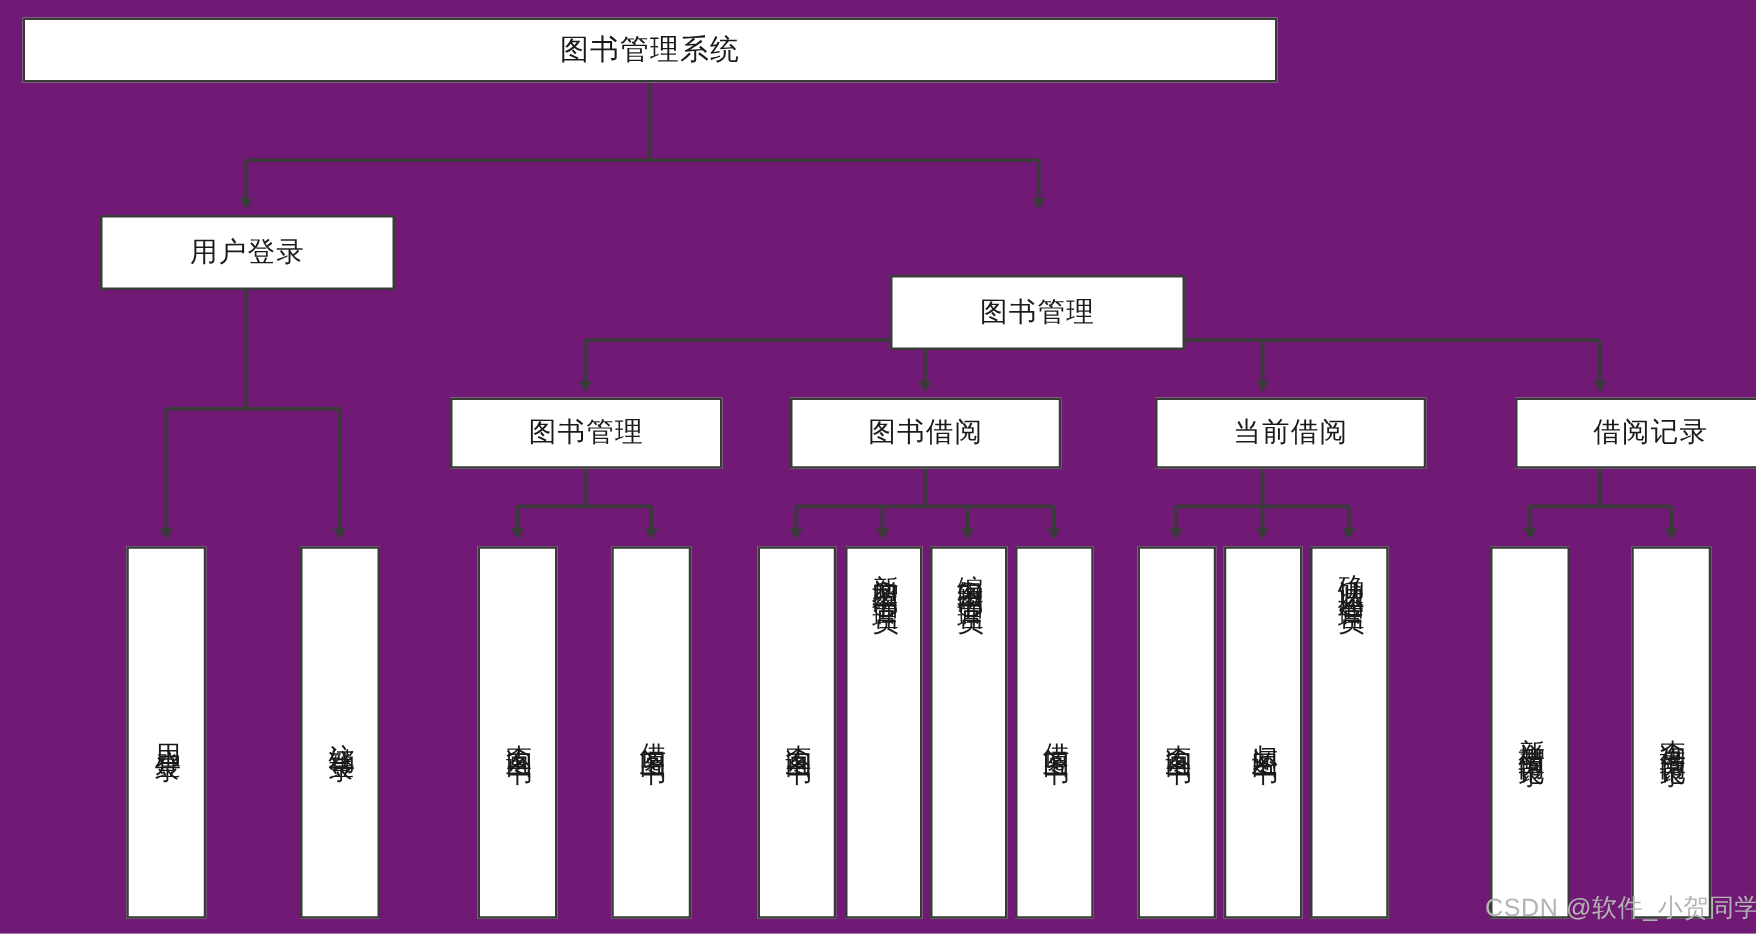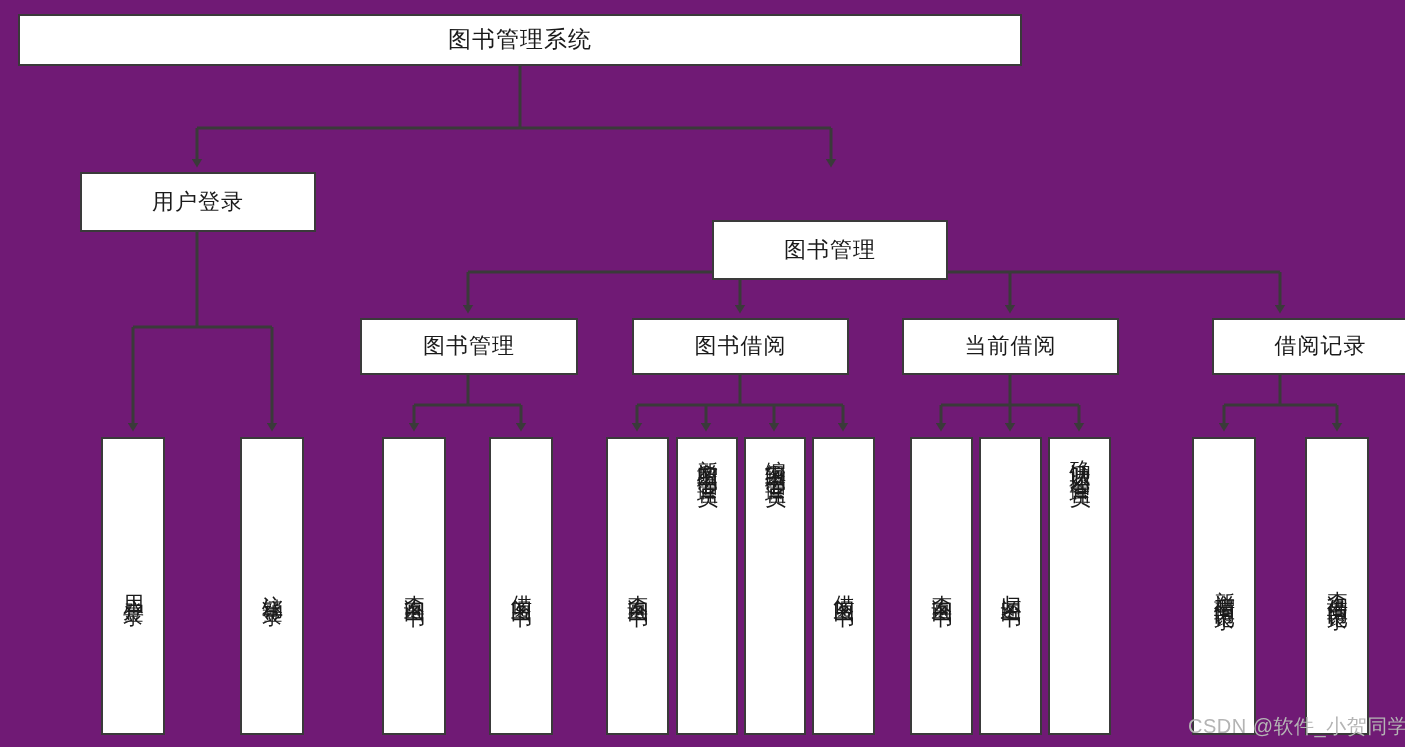--- a/index.html
+++ b/index.html
@@ -141,21 +141,21 @@
   <div class="node h" style="left:712px; top:172px; width:236px; height:60px;margin-top:48px;">
     <span>图书管理</span>
   </div>
 
   <div class="node h" style="left:360px; top:318px; width:218px; height:57px;">
     <span>图书管理</span>
   </div>
   <div class="node h" style="left:632px; top:318px; width:217px; height:57px;text-align:right;">
     <span>图书借阅</span>
   </div>
-  <div class="node h" style="left:902px; top:318px; width:217px; height:57px;">
+  <div class="node h" style="left:924px; top:318px; width:217px; height:57px;">
     <span>当前借阅</span>
   </div>
   <div class="node h" style="left:1172px; top:318px; width:217px; height:57px;margin-left:40px;">
     <span>借阅记录</span>
   </div>
 
   <div class="node v centerv" style="left:101px; top:437px; width:64px; height:298px;">
     <span class="vtext">用户登录</span>
   </div>
   <div class="node v centerv" style="left:240px; top:437px; width:64px; height:298px;">

